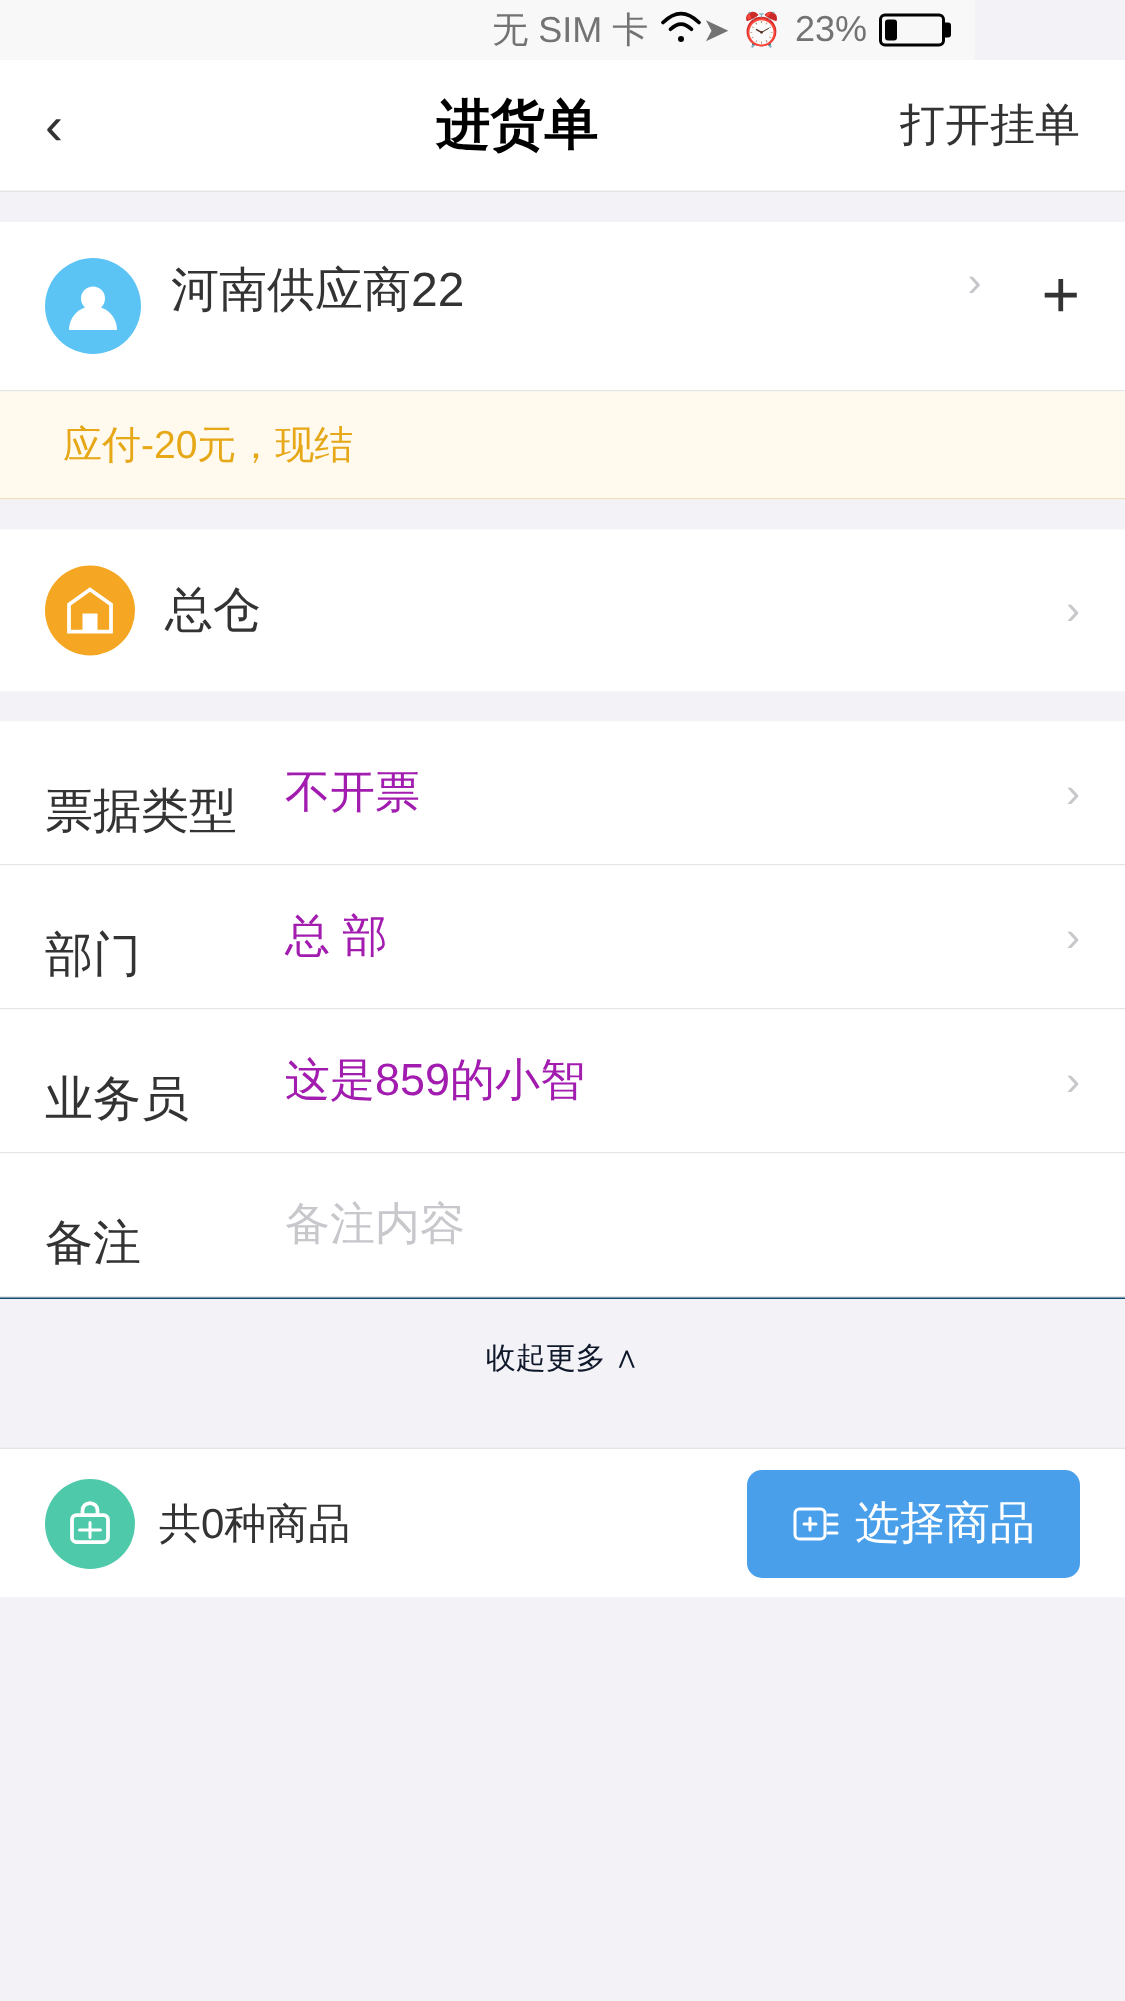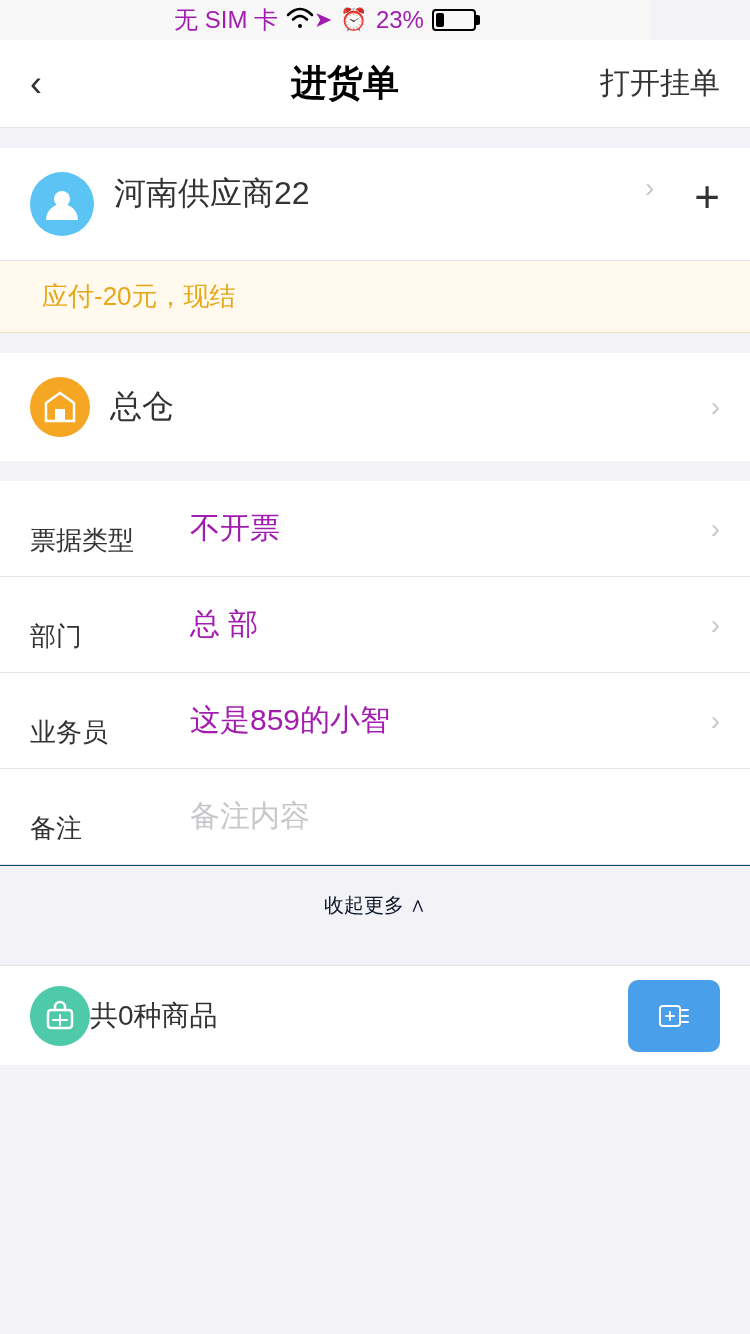--- a/index.html
+++ b/index.html
@@ -12,24 +12,24 @@
       font-size: 28px;
     }
 
     
     .status-bar {
       width: 650px;
       height: 40px;
       background: #f8f8f8;
       display: flex;
       align-items: center;
-      justify-content: center;
+      justify-content: flex-end;
       padding: 0 20px;
       font-size: 24px;
-      color: #a21caf;
+      color: #737373;
     }
     .status-left { display: flex; align-items: center; gap: 8px; }
     .status-right { display: flex; align-items: center; gap: 8px; }
     .battery-bar {
       width: 44px; height: 22px; border: 2px solid #000; border-radius: 4px;
       position: relative; display: inline-flex; align-items: center; padding: 2px;
     }
     .battery-bar::after {
       content: ""; position: absolute; right: -6px; top: 50%;
       transform: translateY(-50%); width: 4px; height: 10px;
@@ -124,21 +124,21 @@
     
     .form-row {
       display: flex;
       align-items: center;
       padding: 0 30px;
       height: 96px;
       background: #fff;
       border-bottom: 1px solid #e5e5e5;
     }
     .form-label {
-      font-size: 26px;
+      font-size: 32px;
       color: #333;
       width: 140px;
       flex-shrink: 0;
       margin-top: 24px;
     }
     .form-value {
       flex: 1;
       font-size: 30px;
       color: #a21caf;
       padding-left: 20px;
@@ -191,21 +191,21 @@
       height: 100px;
       display: flex;
       align-items: center;
       justify-content: space-between;
       padding: 0 30px;
       border-top: 1px solid #e5e5e5;
     }
     .product-count-area {
       display: flex;
       align-items: center;
-      gap: 0;
+      gap: 16px;
     }
     .product-icon {
       width: 60px; height: 60px;
       border-radius: 50%;
       background: #4ec9aa;
       display: flex; align-items: center; justify-content: center;
     }
     .product-count-text {
       font-size: 28px;
       color: #333;
@@ -334,16 +334,17 @@
       </svg>
     </div>
     <span class="product-count-text">共0种商品</span>
   </div>
   <button class="select-product-btn">
     <svg width="32" height="32" viewBox="0 0 32 32" fill="none">
       <rect x="2" y="6" width="20" height="20" rx="3" fill="none" stroke="#fff" stroke-width="2"></rect>
       <path d="M8 16h8M12 12v8" stroke="#fff" stroke-width="2" stroke-linecap="round"></path>
       <path d="M24 10h6M24 16h6M24 22h6" stroke="#fff" stroke-width="2" stroke-linecap="round"></path>
     </svg>
+    <span>选择商品</span>
   </button>
 </div>
 
 <div class="page-bg"></div>
 
 </body></html>

